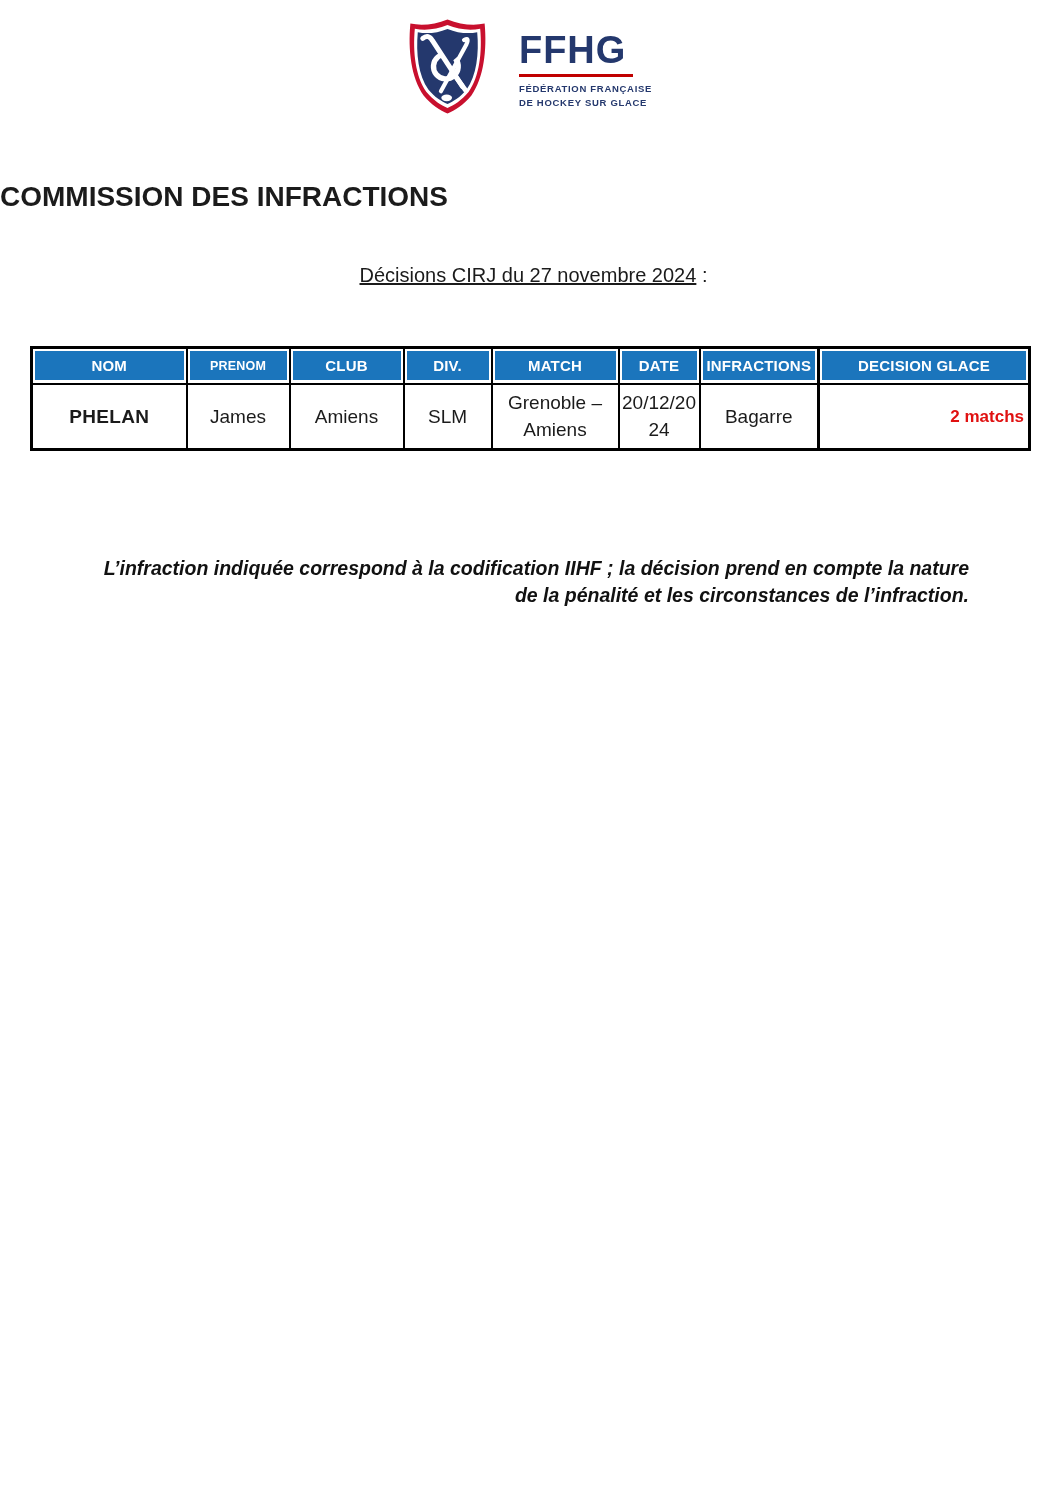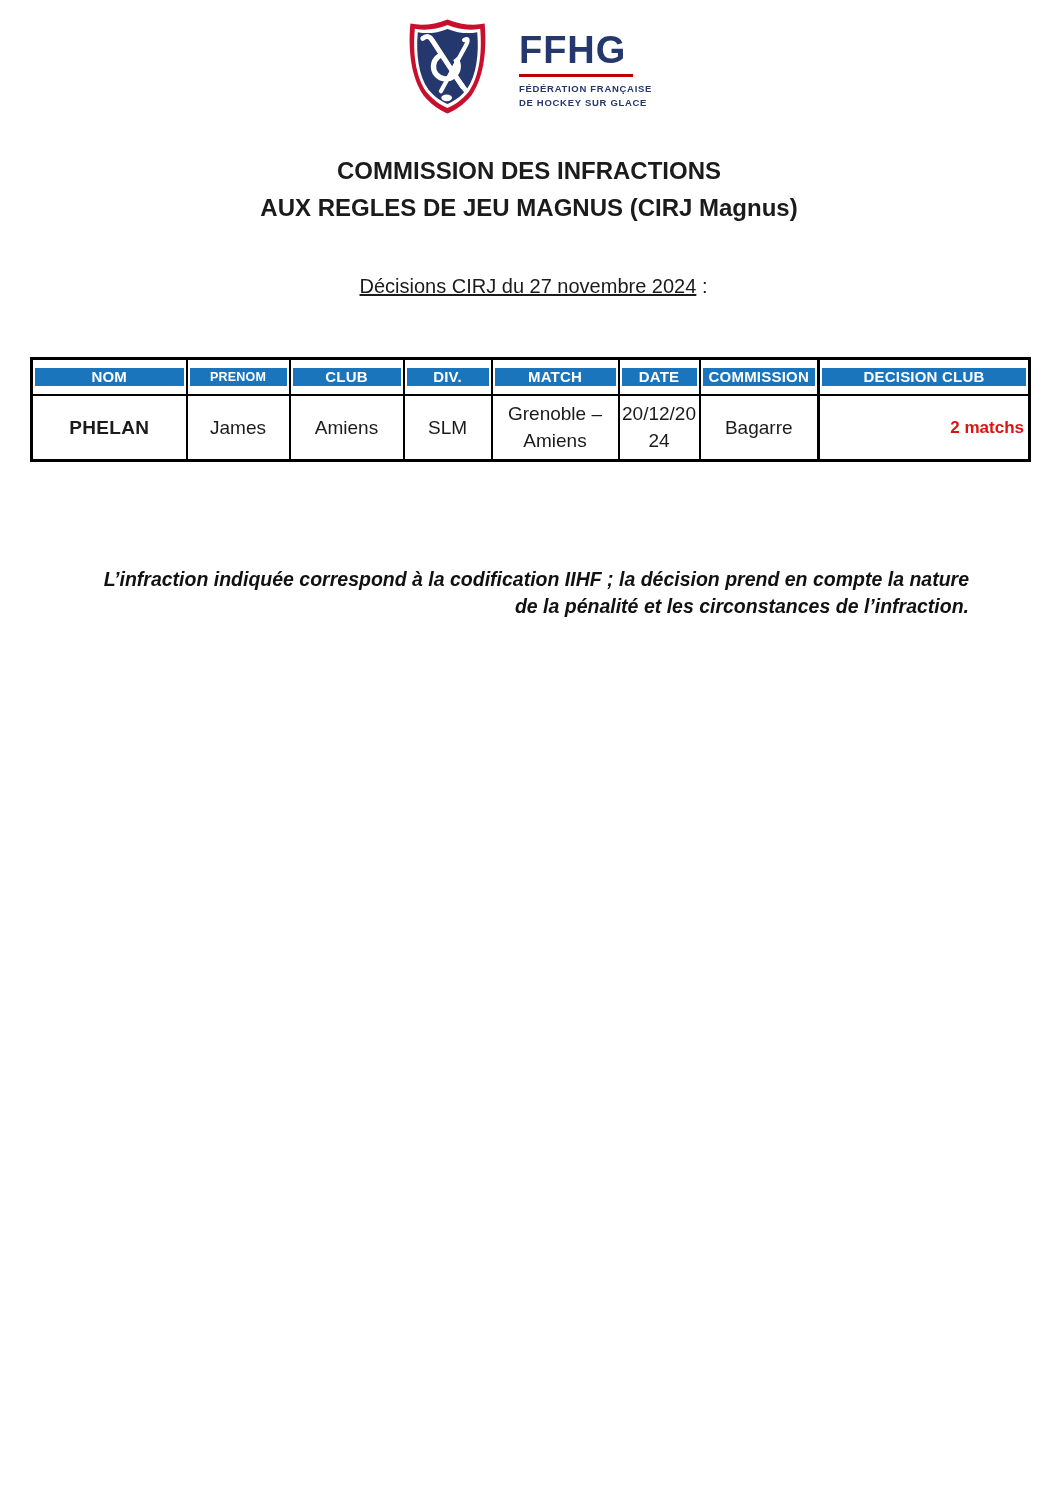--- a/index.html
+++ b/index.html
@@ -24,42 +24,42 @@
     letter-spacing:1px; line-height:0.95;
   }
   .red-rule { width:114px; height:3px; background:#C00000; margin:6px 0 5px 0; }
   .org-name {
     font-size:9.5px; font-weight:bold; color:#24386D;
     letter-spacing:0.7px; line-height:1.45; white-space:nowrap;
   }
 
   
   .doc-title {
-    margin-top:50px; text-align:center;
-    font-size:24px; font-weight:bold; line-height:37px; color:#1b1b1b;
+    margin-top:76px; 
+    font-size:28px; font-weight:bold; line-height:37px; color:#1b1b1b;
   }
   .doc-subtitle {
     margin-top:49px; text-align:center;
     font-size:20px; color:#1b1b1b;
   }
   .doc-subtitle .u { text-decoration:underline;margin-left:9px; }
 
   
   .table-wrap { margin:59px 0 0 30px; }
   table.decisions {
     border-collapse:collapse; table-layout:fixed;
     width:998px; border:3px solid #000;
   }
   th {
     border:2px solid #000; background:#fff;
     padding:2px; height:36px;
   }
   th .hd {
     background:#1B75BC; color:#fff; font-weight:bold; font-size:15px;
-    height:18px; display:flex; align-items:center; justify-content:center;
+    height:29px; display:flex; align-items:center; justify-content:center;
     letter-spacing:0.2px;
   }
   th.col-prenom .hd { font-size:12.5px; }
   td {
     border:2px solid #000; background:#fff;
     height:66px; text-align:center; vertical-align:middle;
     font-size:19px; color:#1b1b1b; padding:0 4px; line-height:27px;
   }
   th.thick-left, td.thick-left { border-left:3px solid #000; }
   td.cell-nom { font-weight:bold; letter-spacing:0.3px;margin-top:20px; }
@@ -92,21 +92,20 @@
   <div class="logo-text">
     <div class="ffhg-acronym">FFHG</div>
     <div class="red-rule"></div>
     <div class="org-name">FÉDÉRATION FRANÇAISE</div>
     <div class="org-name">DE HOCKEY SUR GLACE</div>
   </div>
 </div>
 
 <div class="doc-title">
   <div>COMMISSION DES INFRACTIONS</div>
-  <div>AUX REGLES DE JEU MAGNUS (CIRJ Magnus)</div>
 </div>
 
 <div class="doc-subtitle">
   <span class="u">Décisions CIRJ du 27 novembre 2024</span><span> :</span>
 </div>
 
 <div class="table-wrap">
   <table class="decisions">
     <colgroup>
       <col style="width:155px">
@@ -132,24 +131,24 @@
         <th class="col-div">
             <div class="hd">DIV.</div>
           </th>
         <th class="col-match">
             <div class="hd">MATCH</div>
           </th>
         <th class="col-date">
             <div class="hd">DATE</div>
           </th>
         <th class="col-infraction">
-            <div class="hd">COMMISSION</div>
+            <div class="hd">INFRACTIONS</div>
           </th>
         <th class="col-decision thick-left">
-            <div class="hd">DECISION CLUB</div>
+            <div class="hd">DECISION GLACE</div>
           </th>
       </tr>
     </thead>
     <tbody>
       <tr>
         <td class="cell-nom">PHELAN</td>
         <td class="cell-prenom">James</td>
         <td class="cell-club">Amiens</td>
         <td class="cell-div">SLM</td>
         <td class="cell-match">Grenoble – Amiens</td>

